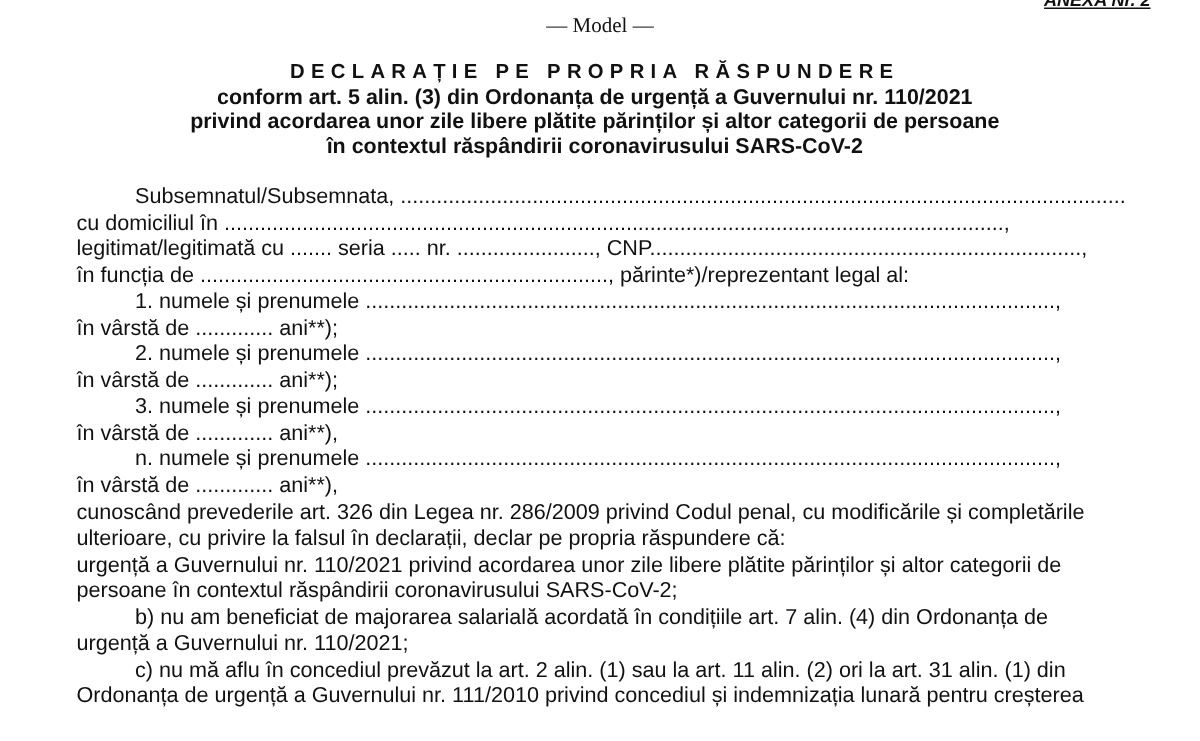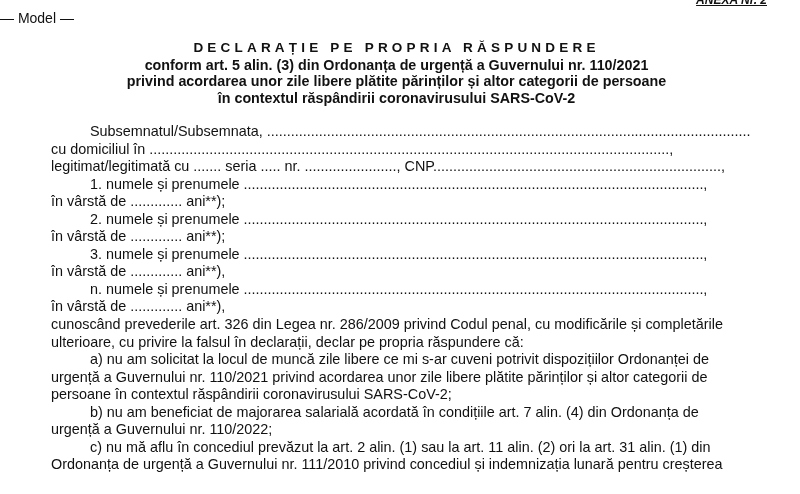--- a/index.html
+++ b/index.html
@@ -1,20 +1,20 @@
 <!DOCTYPE html>
 <html><head>
 <meta charset="utf-8">
 <style>
   html, body { margin:0; padding:0; background:#ffffff; }
   body { width:800px; height:494px; overflow:hidden; position:relative;
          font-family:"Liberation Sans", sans-serif; color:#111; }
   .annex { position:absolute; right:33px; top:-7px; font-size:12px; font-style:italic;
            text-decoration:underline; font-weight:bold; }
-  .model { position:absolute; left:0; width:800px; top:10px; font-size:14px; }
+  .model { position:absolute; left:0; width:800px; top:10px; text-align:center; font-size:14px;font-family:Liberation Serif, serif; }
   .title { position:absolute; left:0; width:793px; top:40px; text-align:center;
            font-weight:bold; font-size:14.3px; line-height:16.5px; }
   .title .t1 { letter-spacing:4.2px; font-size:13.5px; }
   .body { position:absolute; left:51px; top:123px; width:700px; font-size:14.4px; line-height:17.55px; }
   .ln { white-space:nowrap; overflow:hidden; height:17.55px; }
   .ind { padding-left:39px; }
 </style>
 </head>
 <body>
 
@@ -25,30 +25,30 @@
   <div class="t1">DECLARAȚIE PE PROPRIA RĂSPUNDERE</div>
   <div>conform art. 5 alin. (3) din Ordonanța de urgență a Guvernului nr. 110/2021</div>
   <div>privind acordarea unor zile libere plătite părinților și altor categorii de persoane</div>
   <div>în contextul răspândirii coronavirusului SARS-CoV-2</div>
 </div>
 
 <div class="body">
   <div class="ln ind">Subsemnatul/Subsemnata, .........................................................................................................................,</div>
   <div class="ln">cu  domiciliul  în  ..................................................................................................................................,</div>
   <div class="ln">legitimat/legitimată cu ....... seria ..... nr. ......................., CNP........................................................................,</div>
+  <div class="ln">în funcția de ...................................................................., părinte*)/reprezentant legal al:</div>
   <div class="ln ind">1. numele și prenumele ...................................................................................................................,</div>
   <div class="ln">în vârstă de ............. ani**);</div>
   <div class="ln ind">2. numele și prenumele ...................................................................................................................,</div>
   <div class="ln">în vârstă de ............. ani**);</div>
   <div class="ln ind">3. numele și prenumele ...................................................................................................................,</div>
   <div class="ln">în vârstă de ............. ani**),</div>
   <div class="ln ind">n. numele și prenumele ...................................................................................................................,</div>
   <div class="ln">în vârstă de ............. ani**),</div>
   <div class="ln">cunoscând prevederile art. 326 din Legea nr. 286/2009 privind Codul penal, cu modificările și completările</div>
   <div class="ln">ulterioare, cu privire la falsul în declarații, declar pe propria răspundere că:</div>
-  <div class="ln ind">a) nu am solicitat la locul de muncă zile libere ce mi s-ar cuveni potrivit dispozițiilor Ordonanței de</div>
   <div class="ln">urgență a Guvernului nr. 110/2021 privind acordarea unor zile libere plătite părinților și altor categorii de</div>
   <div class="ln">persoane în contextul răspândirii coronavirusului SARS-CoV-2;</div>
   <div class="ln ind">b) nu am beneficiat de majorarea salarială acordată în condițiile art. 7 alin. (4) din Ordonanța de</div>
-  <div class="ln">urgență a Guvernului nr. 110/2022;</div>
+  <div class="ln">urgență a Guvernului nr. 110/2021;</div>
   <div class="ln ind">c) nu mă aflu în concediul prevăzut la art. 2 alin. (1) sau la art. 11 alin. (2) ori la art. 31 alin. (1) din</div>
   <div class="ln">Ordonanța de urgență a Guvernului nr. 111/2010 privind concediul și indemnizația lunară pentru creșterea</div>
 </div>
 
 </body></html>

